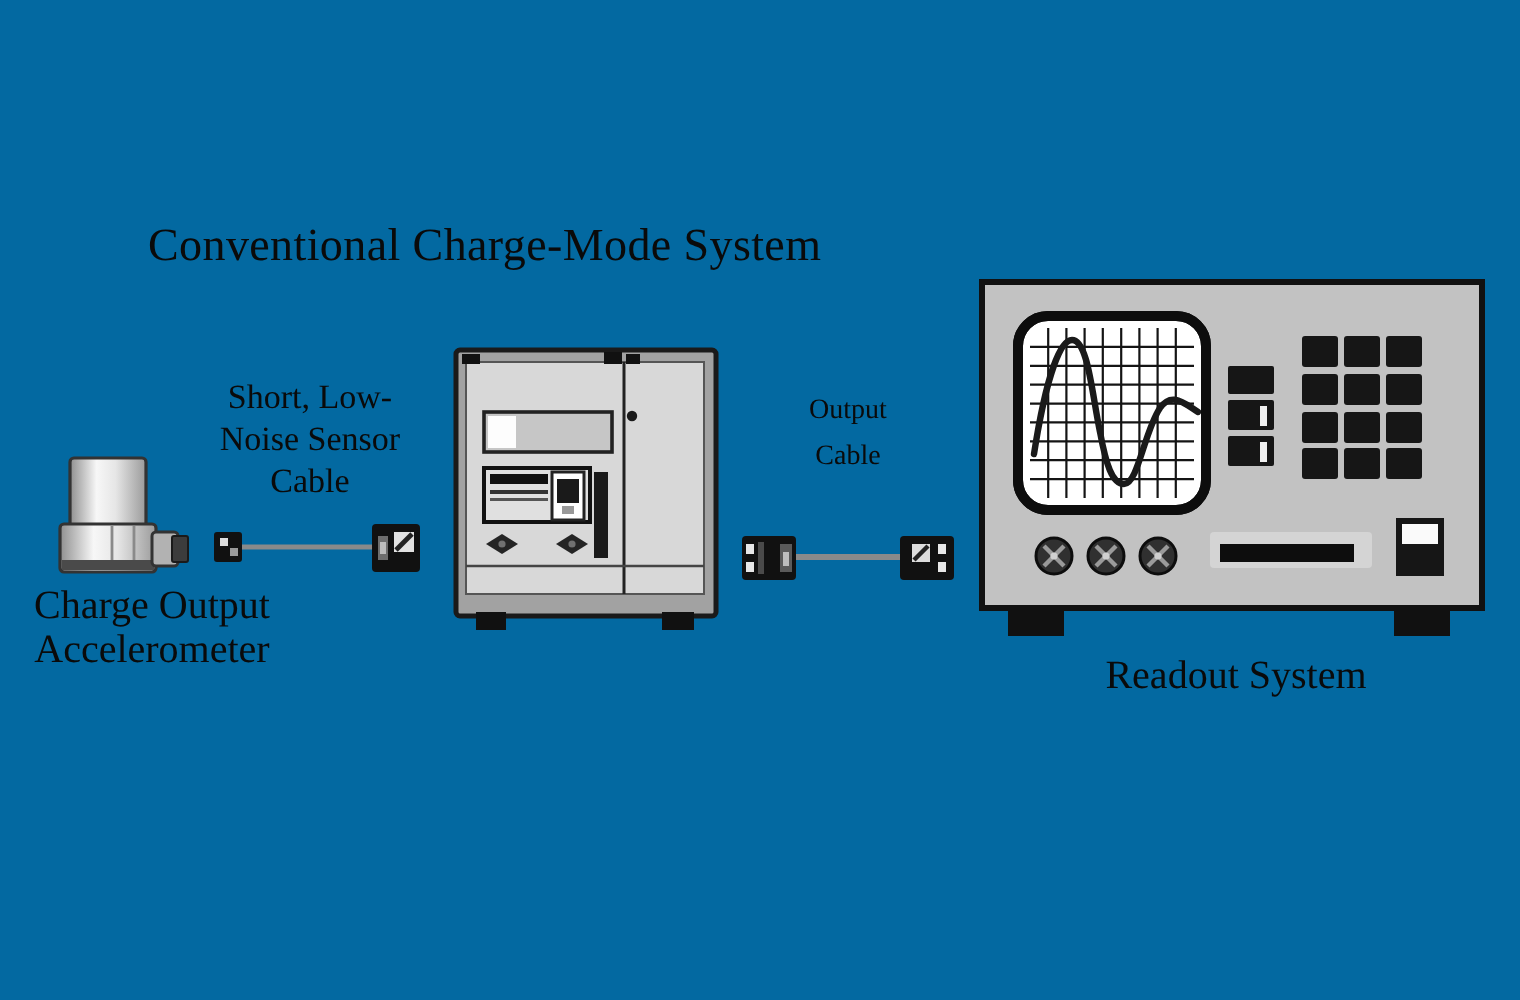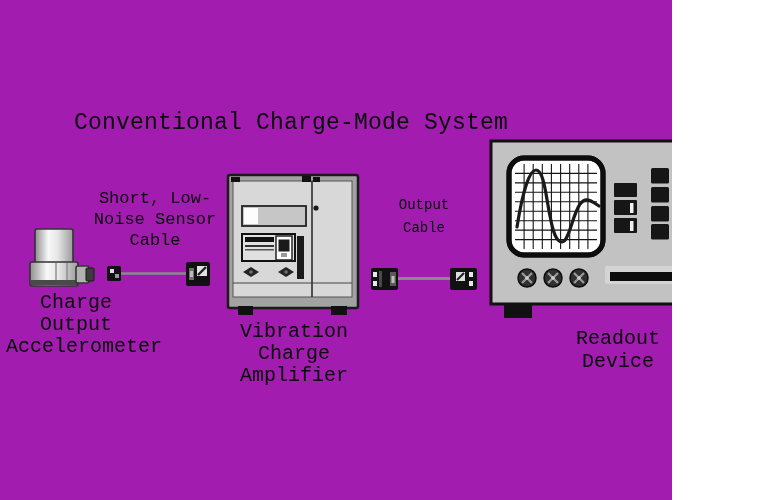--- a/index.html
+++ b/index.html
@@ -1,18 +1,18 @@
 <!DOCTYPE html>
 <html><head>
 <meta charset="utf-8">
 <style>
   html,body{margin:0;padding:0;background:#fff;}
   .canvas{
-    position:relative;width:672px;height:500px;background:#a21caf;
-    font-family:Liberation Mono, monospace;color:#111;overflow:hidden;
+    position:relative;width:760px;height:500px;background:#0369a1;
+    font-family:Liberation Serif, serif;color:#111;overflow:hidden;
   }
   .title{
     position:absolute;left:74px;top:110px;font-size:23px;letter-spacing:.2px;
     color:#0a0a0a;white-space:nowrap;
   }
   .label{
     position:absolute;text-align:center;white-space:pre-line;color:#0a0a0a;
   }
   .lbl-accel{left:6px;top:292px;width:140px;font-size:20px;line-height:22px;text-align:center;}
   .lbl-sensor{left:85px;top:188px;width:140px;font-size:17px;line-height:21px;}
@@ -87,22 +87,20 @@
     <rect x="52.5" y="66.5" width="11" height="12" fill="#1a1a1a"></rect>
     <rect x="55" y="80" width="6" height="4" fill="#999"></rect>
     <rect x="71" y="63" width="7" height="43" fill="#1a1a1a"></rect>
     <polygon points="17,99 25,94 33,99 25,104" fill="#242424"></polygon>
     <circle cx="25" cy="99" r="1.8" fill="#707070"></circle>
     <polygon points="52,99 60,94 68,99 60,104" fill="#242424"></polygon>
     <circle cx="60" cy="99" r="1.8" fill="#707070"></circle>
     <rect x="12" y="133" width="15" height="9" fill="#111"></rect>
     <rect x="105" y="133" width="16" height="9" fill="#111"></rect>
   </svg>
-  <div class="label lbl-amp">Vibration Charge
-Amplifier</div>
 
   <svg class="svg-ocable" width="114" height="32" viewBox="0 0 114 32">
     <line x1="32" y1="15.5" x2="84" y2="15.5" stroke="#8a8a8a" stroke-width="3"></line>
     <rect x="5" y="5" width="27" height="22" rx="2" fill="#111"></rect>
     <rect x="7" y="9" width="4" height="5" fill="#e8e8e8"></rect>
     <rect x="7" y="18" width="4" height="5" fill="#e8e8e8"></rect>
     <rect x="13" y="8" width="3" height="16" fill="#4a4a4a"></rect>
     <rect x="24" y="9" width="6" height="14" fill="#5a5a5a"></rect>
     <rect x="25.5" y="13" width="3" height="7" fill="#bdbdbd"></rect>
     <rect x="84" y="5" width="27" height="22" rx="2" fill="#111"></rect>
@@ -155,15 +153,15 @@
       <circle cx="90" cy="139" r="9" fill="#303030" stroke="#0d0d0d" stroke-width="1.5"></circle>
       <path d="M85 134 L95 144 M95 134 L85 144" stroke="#9a9a9a" stroke-width="2.2"></path>
       <circle cx="90" cy="139" r="1.8" fill="#d0d0d0"></circle>
     </g>
 
     <rect x="116" y="127" width="81" height="18" rx="2" fill="#d4d4d4"></rect>
     <rect x="121" y="133" width="67" height="9" fill="#0d0d0d"></rect>
     <rect x="209" y="120" width="24" height="29" fill="#161616"></rect>
     <rect x="212" y="123" width="18" height="10" fill="#fafafa"></rect>
   </svg>
-  <div class="label lbl-read">Readout Device</div>
+  <div class="label lbl-read">Readout System</div>
 
 </div>
 
 </body></html>

